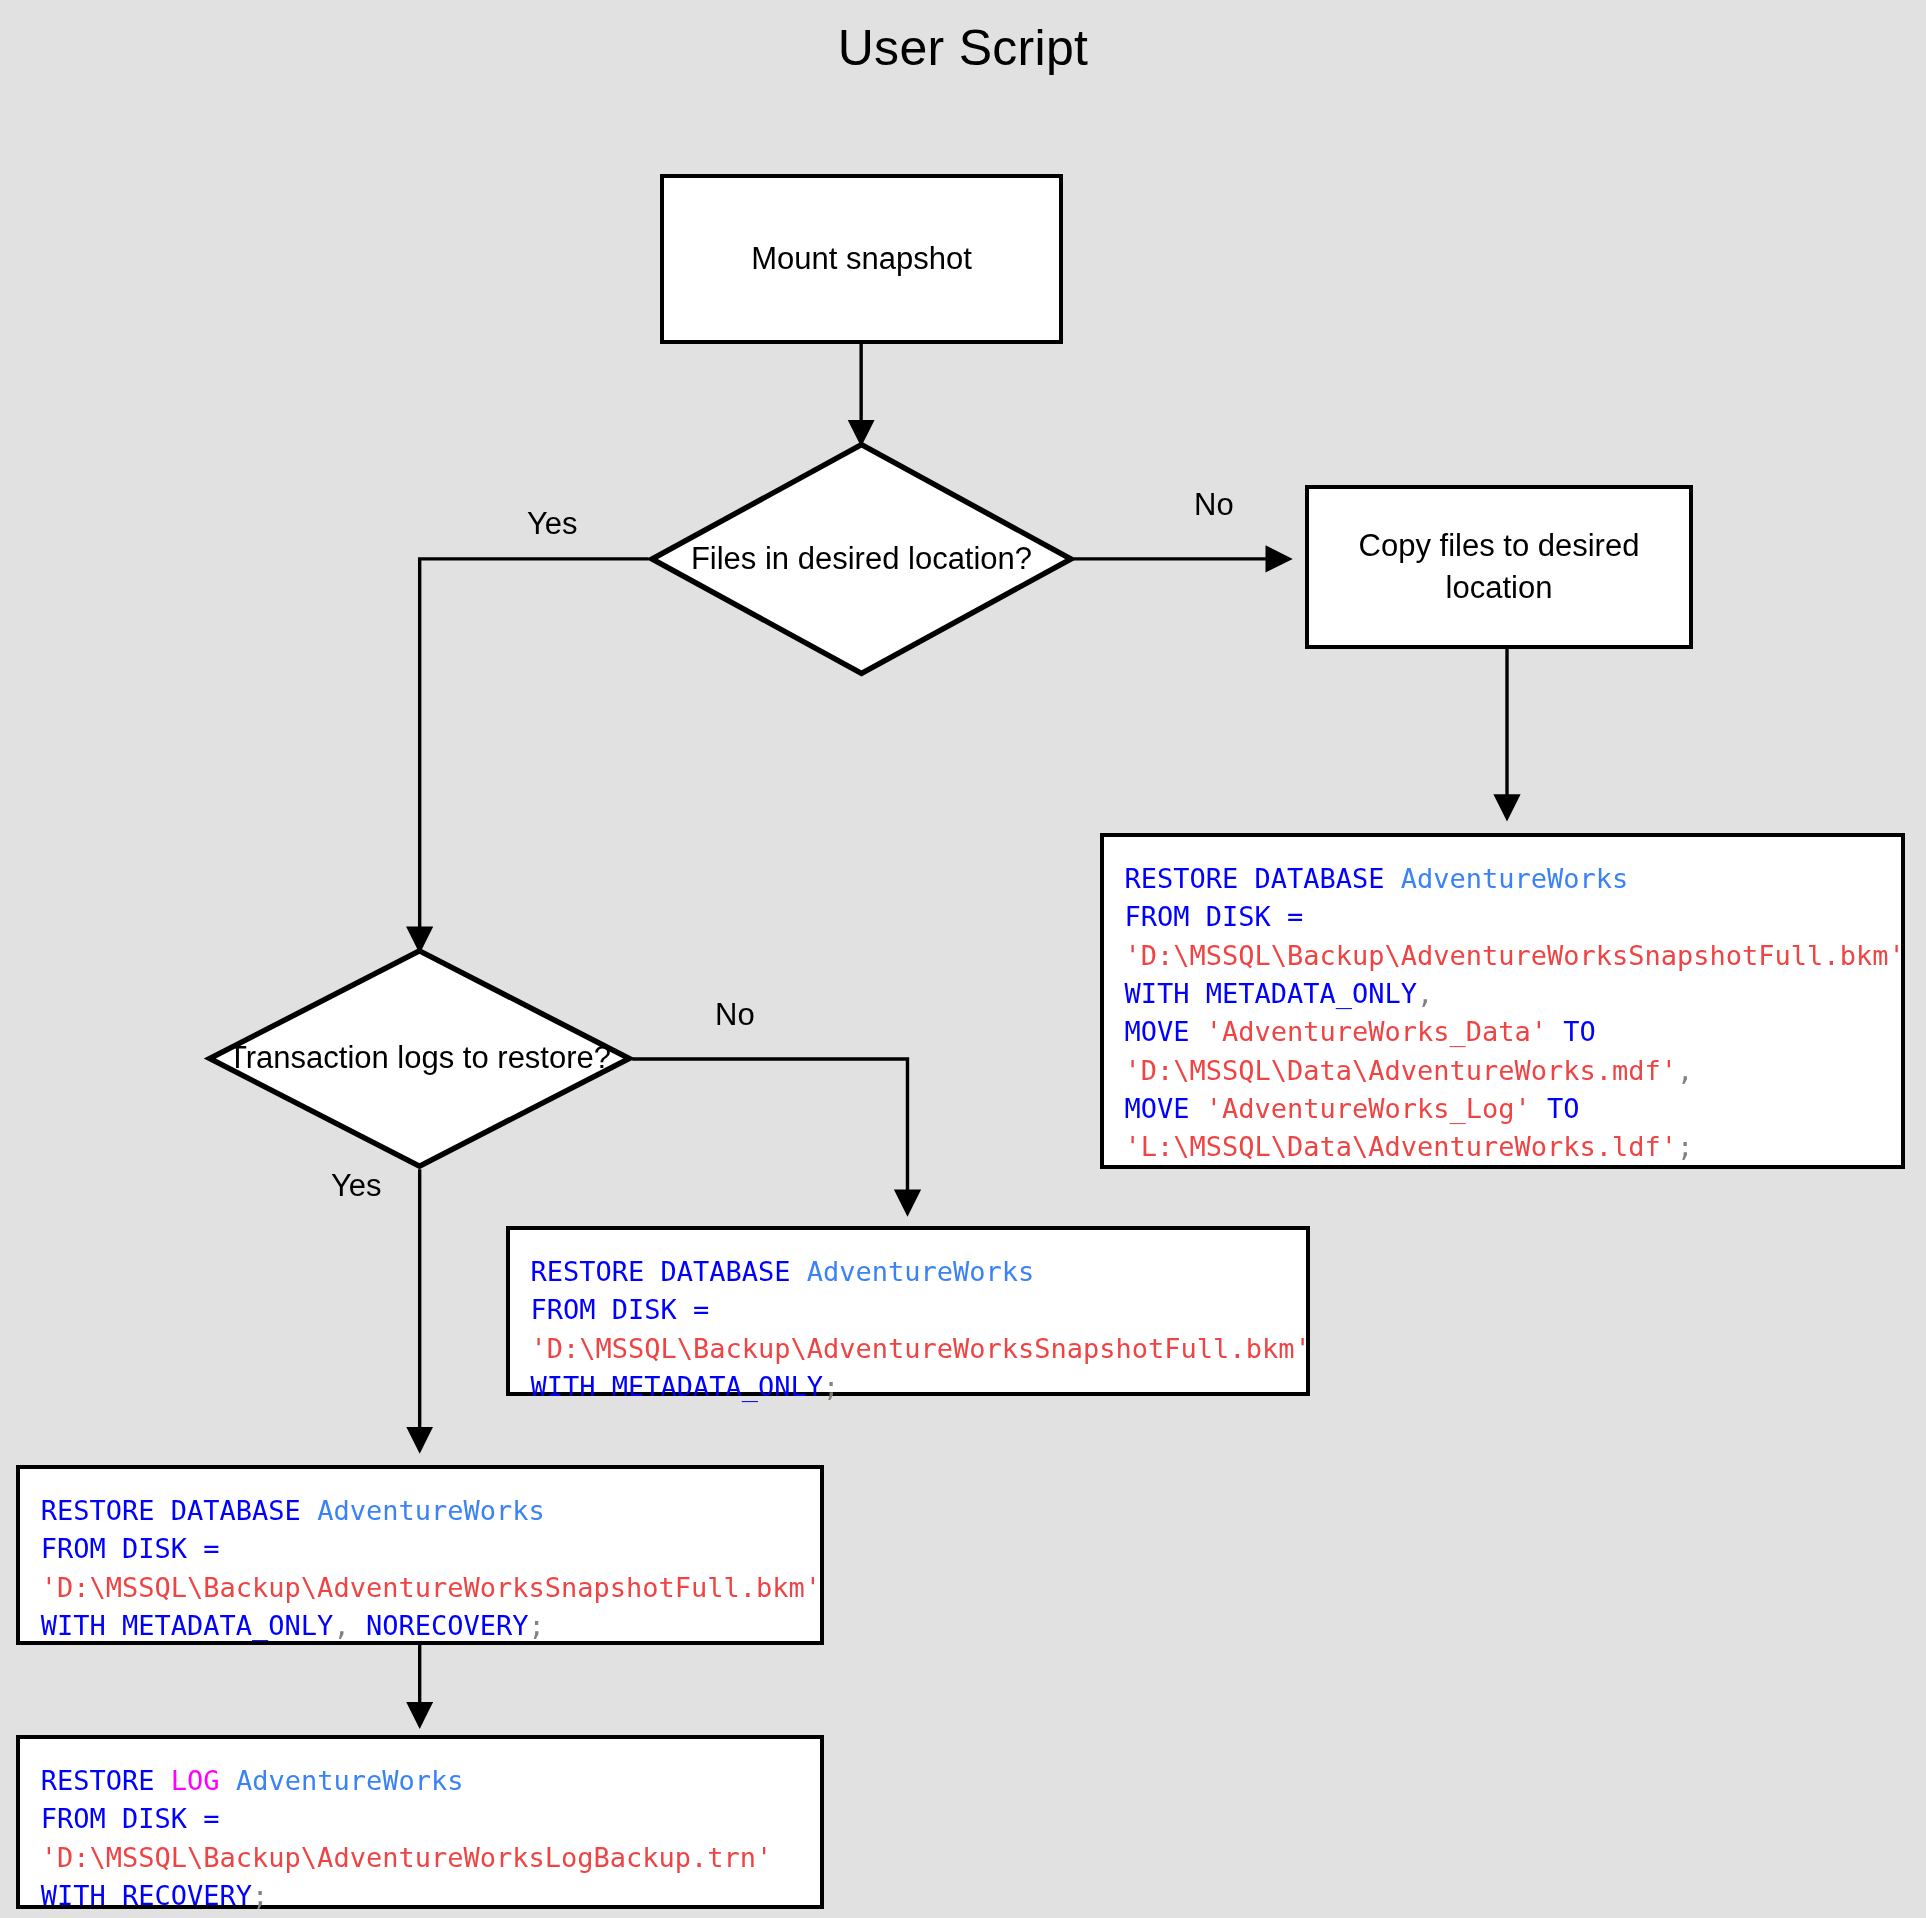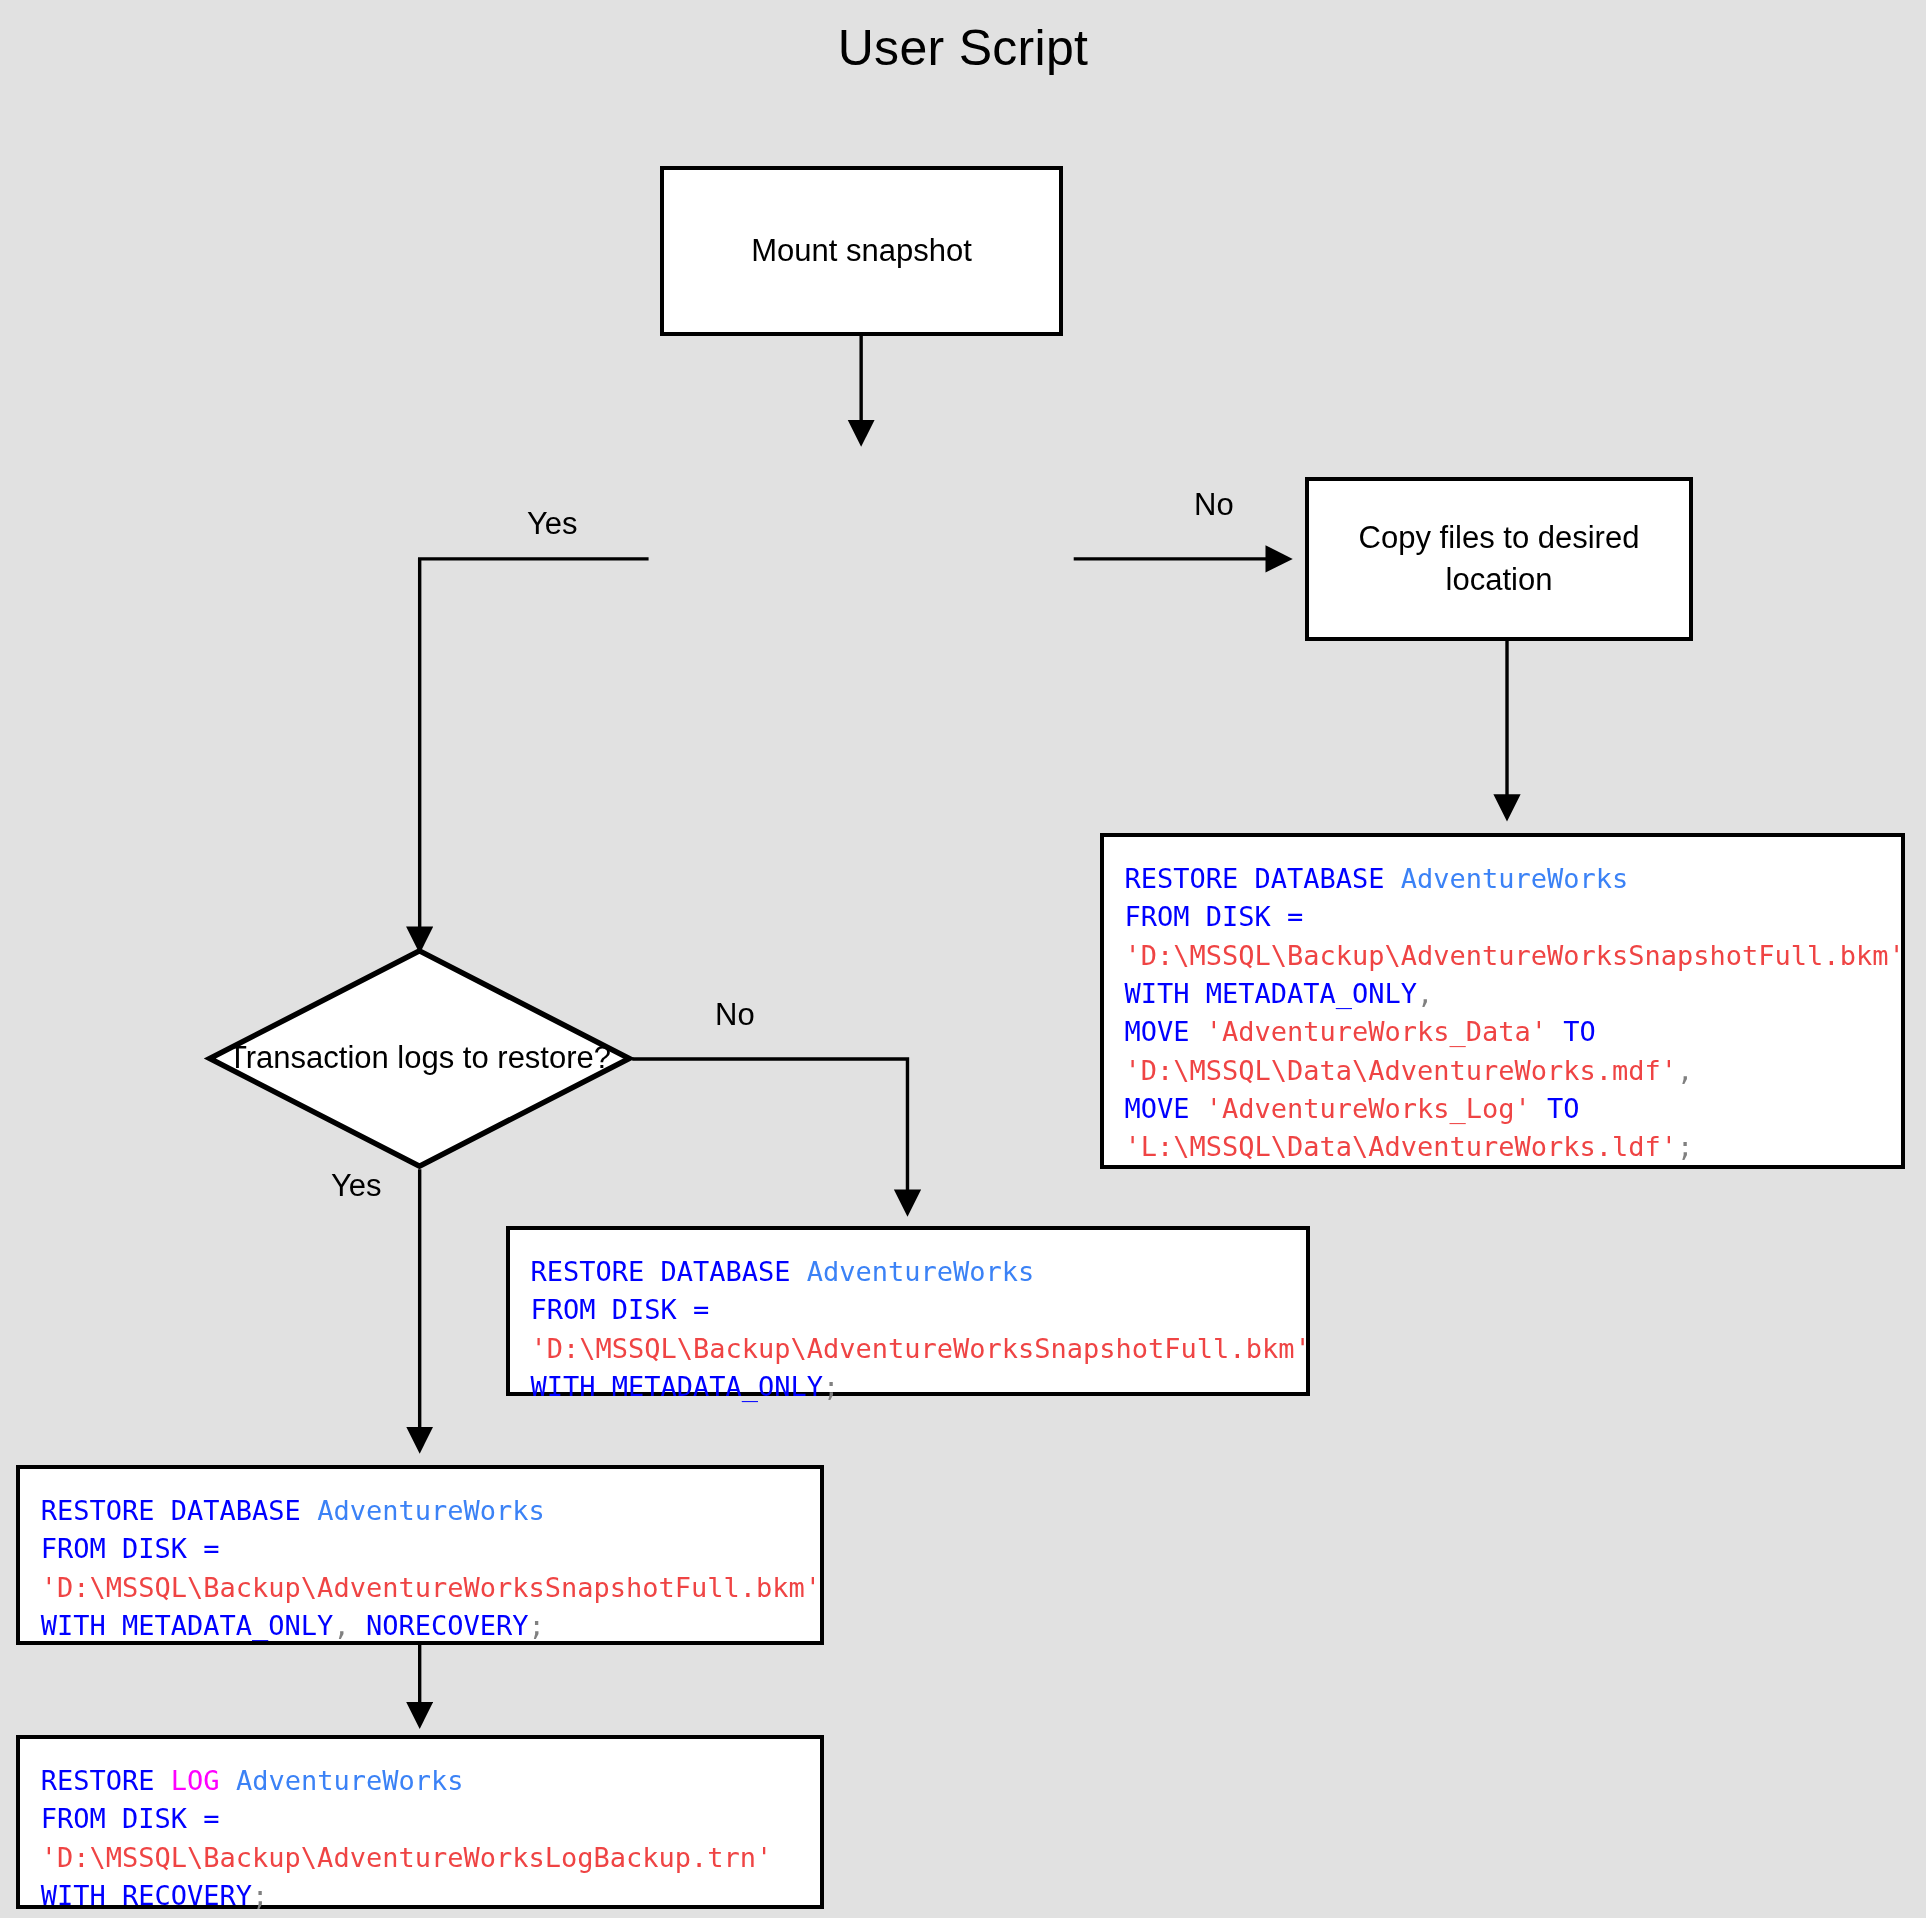--- a/index.html
+++ b/index.html
@@ -32,20 +32,21 @@
     border: 4.8px solid #000000;
     box-sizing: border-box;
     display: flex;
     align-items: center;
     justify-content: center;
     text-align: center;
     font-size: 31px;
     line-height: 1.35;
     color: #000;
     padding: 6.8px 16.4px;
+    margin-top: 8px;
   }
   
   .diamond-wrap {
     position: absolute;
   }
   .diamond-wrap svg {
     position: absolute;
     left: 0;
     top: 0;
     overflow: visible;
@@ -130,20 +131,26 @@
 
   <div class="edge-label" style="left:527px; top:506px;">Yes</div>
   <div class="edge-label" style="left:1194px; top:487px;">No</div>
   <div class="edge-label" style="left:715px; top:997px;">No</div>
   <div class="edge-label" style="left:331px; top:1168px;">Yes</div>
 
   <div class="node-box" style="left:660px; top:166px; width:403px; height:170px;">
     <span>Mount snapshot</span>
   </div>
 
+  <div class="diamond-wrap" style="left:649px; top:442px; width:425px; height:234px;">
+    <svg width="425" height="234" viewBox="0 0 624 344">
+      <polygon points="312,4 620,172 312,340 4,172" fill="#ffffff" stroke="#000000" stroke-width="8"></polygon>
+    </svg>
+    <div class="diamond-label">Files in desired location?</div>
+  </div>
 
   <div class="node-box" style="left:1305px; top:477px; width:388px; height:164px;">
     <span>Copy files to desired location</span>
   </div>
 
   <div class="diamond-wrap" style="left:207px; top:948px; width:425px; height:221px;">
     <svg width="425" height="221" viewBox="0 0 624 324">
       <polygon points="312,4 620,162 312,320 4,162" fill="#ffffff" stroke="#000000" stroke-width="8"></polygon>
     </svg>
     <div class="diamond-label">Transaction logs to restore?</div>

